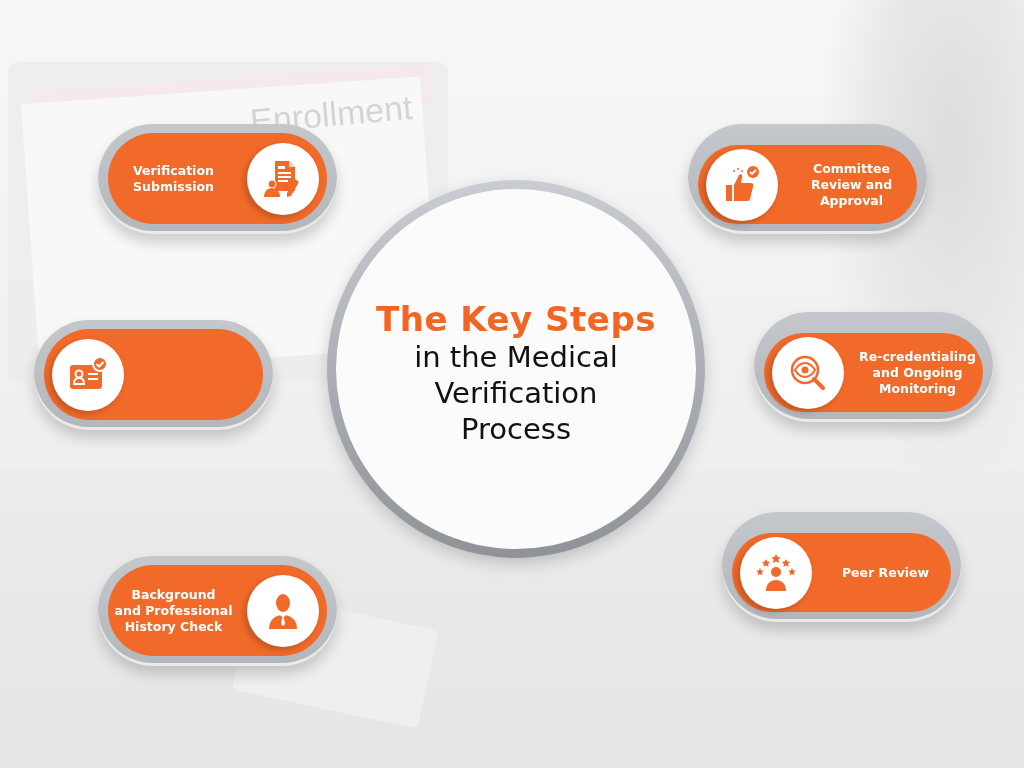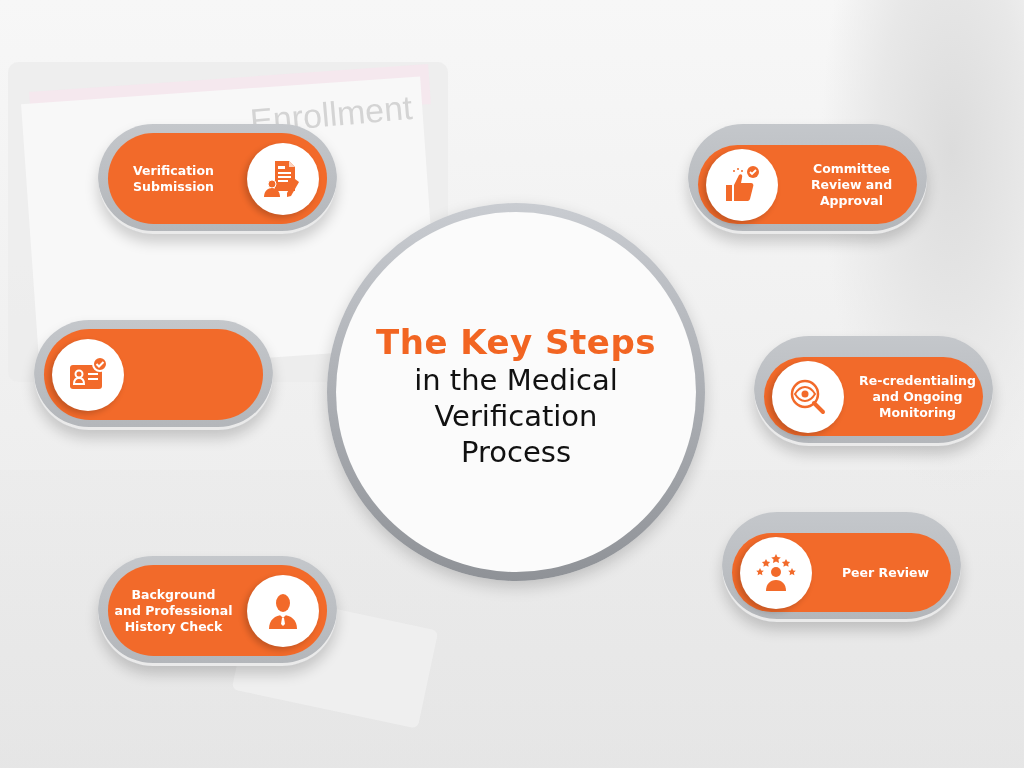--- a/index.html
+++ b/index.html
@@ -18,21 +18,21 @@
     background:#f6e6ee; transform:rotate(-4deg); opacity:.8; }
   .bg .enroll { position:absolute; left:250px; top:95px; font-size:34px; color:#d4d4d4;
     transform:rotate(-5deg); font-family:"Liberation Sans", sans-serif; }
   .bg .desk { position:absolute; left:0; top:470px; width:1024px; height:300px;
     background:linear-gradient(180deg,#ebebeb,#e4e4e4); opacity:.7; }
   .bg .calc { position:absolute; left:240px; top:610px; width:190px; height:100px;
     background:#efefef; transform:rotate(12deg); border-radius:6px; opacity:.9; }
   .bg .person { position:absolute; left:820px; top:0; width:220px; height:500px;
     background:radial-gradient(ellipse at 60% 30%, #dcdcdc 0%, #e8e8e8 40%, transparent 70%); }
 
-  .center-ring { position:absolute; left:327px; top:203px; width:378px; height:378px;
+  .center-ring { position:absolute; left:327px; top:180px; width:378px; height:378px;
     border-radius:50%; background:linear-gradient(180deg,#c9ccd1,#8f9297);
     box-shadow:0 6px 16px rgba(0,0,0,.18); }
   .center-inner { position:absolute; left:9px; top:9px; right:9px; bottom:9px;
     border-radius:50%; background:#fbfbfb; display:flex; flex-direction:column;
     align-items:center; justify-content:center; text-align:center; }
   .center-title { color:#f26522; font-weight:bold; font-size:34px; margin-top:8px;
     font-family:"DejaVu Sans", sans-serif; letter-spacing:.5px; }
   .center-sub { color:#111; font-size:29px; line-height:36px; margin-top:0;
     font-family:"DejaVu Sans", sans-serif; }
 
@@ -144,21 +144,21 @@
         <circle cx="14" cy="8" r="1" fill="#f26a2a"></circle>
         <circle cx="18" cy="6" r="1" fill="#f26a2a"></circle>
         <circle cx="22" cy="8" r="1" fill="#f26a2a"></circle>
         <circle cx="33" cy="9" r="6" fill="#f26a2a"></circle>
         <path d="M30 9l2 2 4-4" fill="none" stroke="#fff" stroke-width="1.8"></path>
       </svg>
     </div>
   </div>
 </div>
 
-<div class="pill icon-left" style="left:754px; top:336px;">
+<div class="pill icon-left" style="left:754px; top:312px;">
   <div class="pill-inner">
     <div class="pill-label">
       <div>Re-credentialing</div>
       <div>and Ongoing</div>
       <div>Monitoring</div>
     </div>
     <div class="icon-disc">
       <svg viewBox="0 0 44 44">
         <circle cx="19" cy="19" r="13" fill="none" stroke="#f26a2a" stroke-width="2.5"></circle>
         <path d="M28 28l9 9" stroke="#f26a2a" stroke-width="4" stroke-linecap="round"></path>

